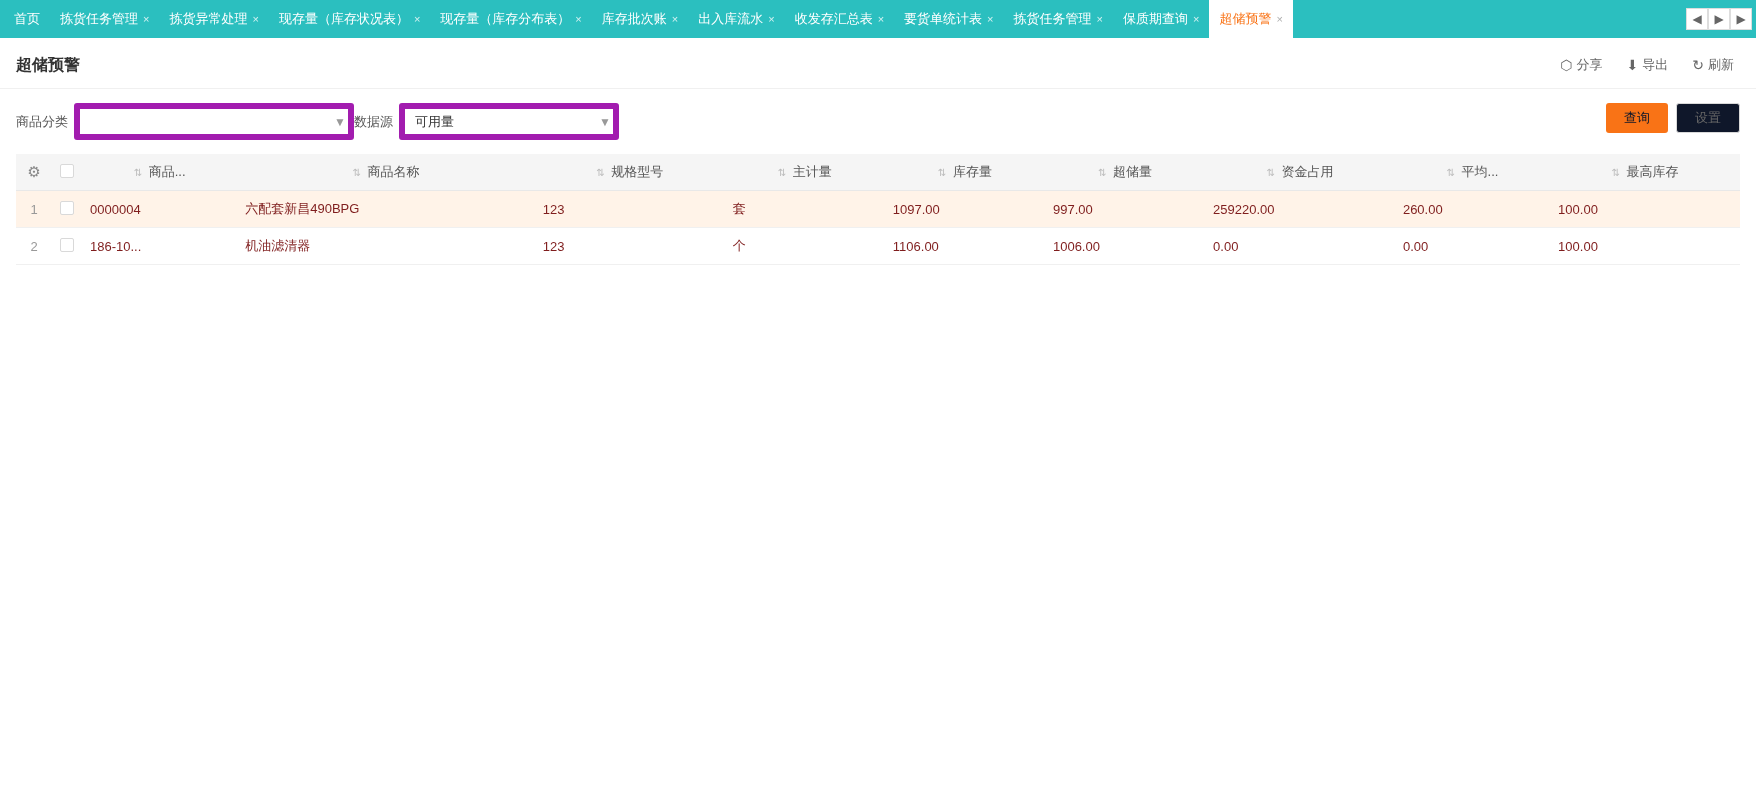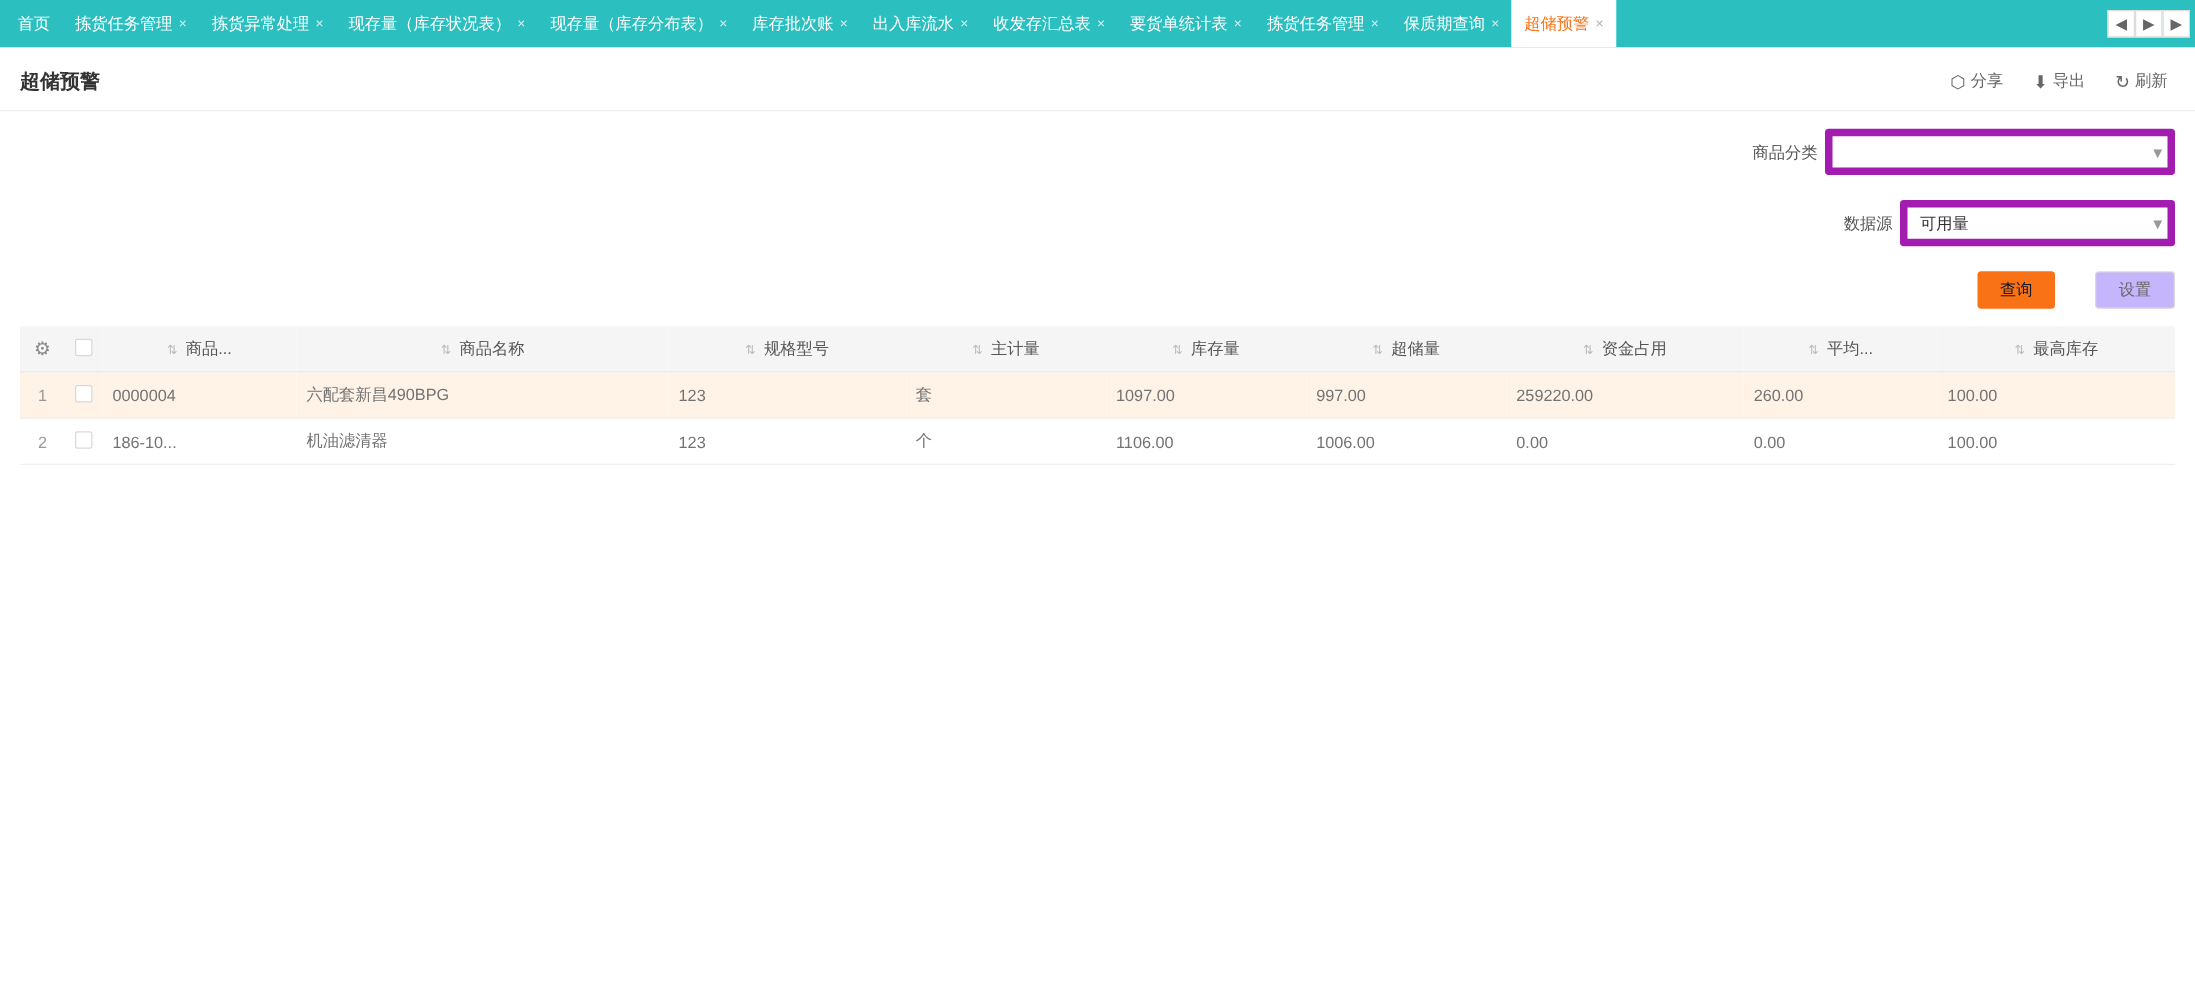--- a/index.html
+++ b/index.html
@@ -84,24 +84,22 @@
       background: none;
       border: none;
       padding: 4px 6px;
     }
     .header-action-btn .icon { font-size: 14px; }
 
     
     .filter-area {
       padding: 14px 16px;
       display: flex;
-      align-items: flex-end;
-      gap: 20px;
+      align-items: flex-start;
       flex-wrap: wrap;
-      flex-direction: column;
     }
     .filter-item {
       display: flex;
       align-items: center;
       gap: 6px;
     }
     .filter-label {
       color: #555;
       font-size: 13px;
       white-space: nowrap;
@@ -140,28 +138,27 @@
     .btn-query {
       background: #f97316;
       color: #0f172a;
       border: none;
       border-radius: 3px;
       padding: 6px 18px;
       font-size: 13px;
       cursor: pointer;
     }
     .btn-settings {
-      background: #c4b5fd;
+      background: #0f172a;
       color: #666;
       border: 1px solid #d9d9d9;
       border-radius: 3px;
       padding: 5px 18px;
       font-size: 13px;
       cursor: pointer;
-      margin-left: 24px;
     }
 
     
     .table-container {
       padding: 0 16px;
     }
     table {
       width: 100%;
       border-collapse: collapse;
       font-size: 13px;
@@ -182,21 +179,21 @@
       color: #bbb;
       font-size: 10px;
       margin-right: 3px;
     }
     tbody tr {
       border-bottom: 1px solid #f0f0f0;
     }
     tbody tr.highlighted { background: #fff3e8; }
     tbody td {
       padding: 9px 8px;
-      color: #737373;
+      color: #7f1d1d;
       white-space: nowrap;
     }
     .row-num {
       color: #999;
       text-align: center;
       width: 40px;
     }
     .col-checkbox { width: 30px; text-align: center; }
     .col-settings { width: 36px; text-align: center; }
     .settings-gear { cursor: pointer; color: #888; font-size: 15px; }

